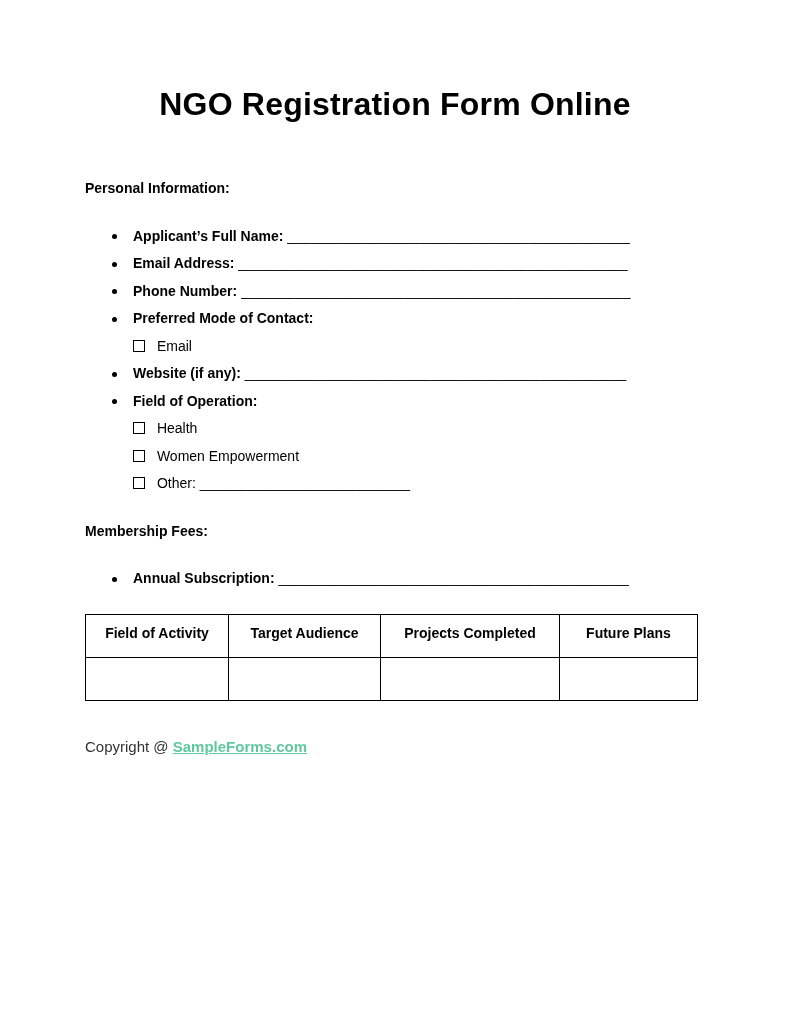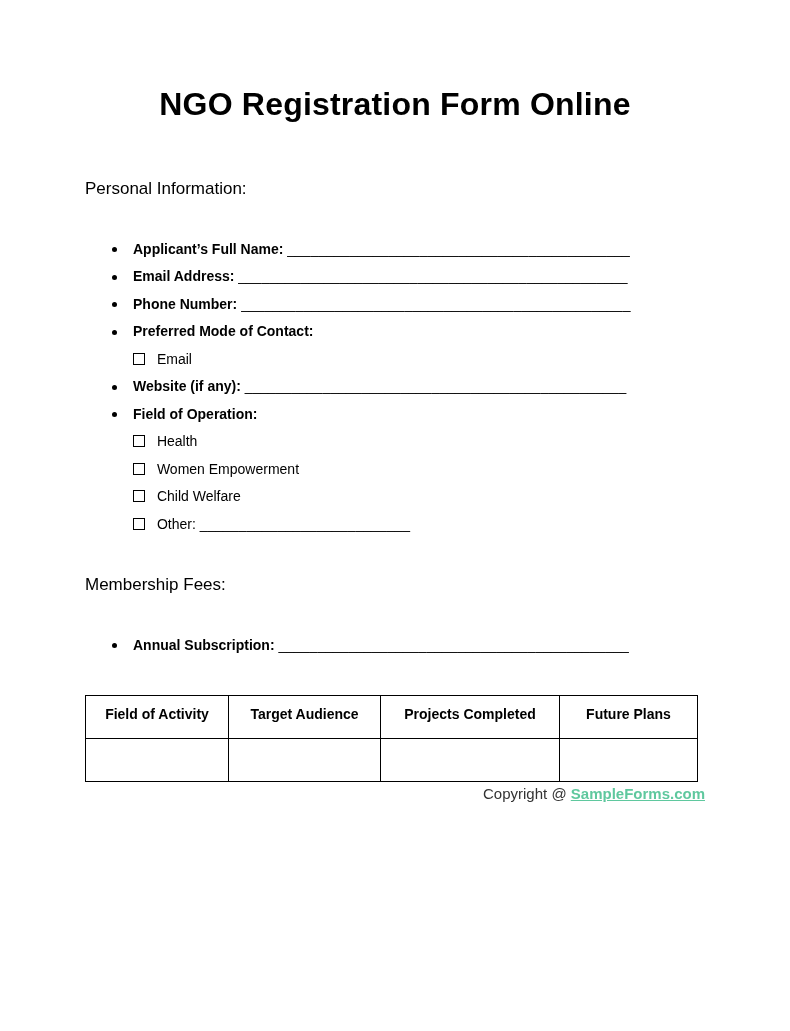--- a/index.html
+++ b/index.html
@@ -17,24 +17,24 @@
   }
   .doc-title {
     font-size: 32px;
     font-weight: 700;
     line-height: 40px;
     text-align: center;
     margin-bottom: 51px;
     letter-spacing: 0.2px;
   }
   .section-heading {
-    font-size: 17px;
-    font-weight: 400;
+    font-size: 14px;
+    font-weight: 700;
     line-height: 27.5px;
-    margin: 33px 0;
+    margin: 20px 0;
   }
   .line {
     position: relative;
     font-size: 14px;
     line-height: 27.5px;
     padding-left: 48px;
     white-space: nowrap;
   }
   .bullet .dot {
     position: absolute;
@@ -51,39 +51,39 @@
     display: inline-block;
     width: 12px;
     height: 12px;
     border: 1.4px solid #000;
     margin-right: 8px;
     vertical-align: -1px;
     background: #fff;
   }
   table.info-table {
     border-collapse: collapse;
-    margin-top: 36px;
+    margin-top: 21px;
     table-layout: fixed;
     padding-left: 15px;
   }
   .info-table th, .info-table td {
     border: 1.4px solid #000;
   }
   .info-table th {
     font-size: 14px;
     font-weight: 700;
     text-align: center;
     vertical-align: top;
     padding-top: 8px;
     height: 43px;
     line-height: 20px;
   }
   .info-table td { height: 43px; }
   .footer {
-    text-align: right;
+    margin-top: 34px;
     font-size: 15px;
     line-height: 24px;
     color: #333333;
   }
   .footer-link {
     font-weight: 700;
     text-decoration: underline;
     cursor: pointer;
   }
 </style>
@@ -136,24 +136,20 @@
     <div class="line">
       <span class="checkbox-square"></span>
       <span>Health</span>
     </div>
     <div class="line">
       <span class="checkbox-square"></span>
       <span>Women Empowerment</span>
     </div>
     <div class="line">
       <span class="checkbox-square"></span>
-      <span>Child Welfare</span>
-    </div>
-    <div class="line">
-      <span class="checkbox-square"></span>
       <span>Other:</span>
       <span class="blank">___________________________</span>
     </div>
   </div>
 
   <div>
     <div class="section-heading">Membership Fees:</div>
 
     <div class="line bullet">
       <span class="dot"></span>

